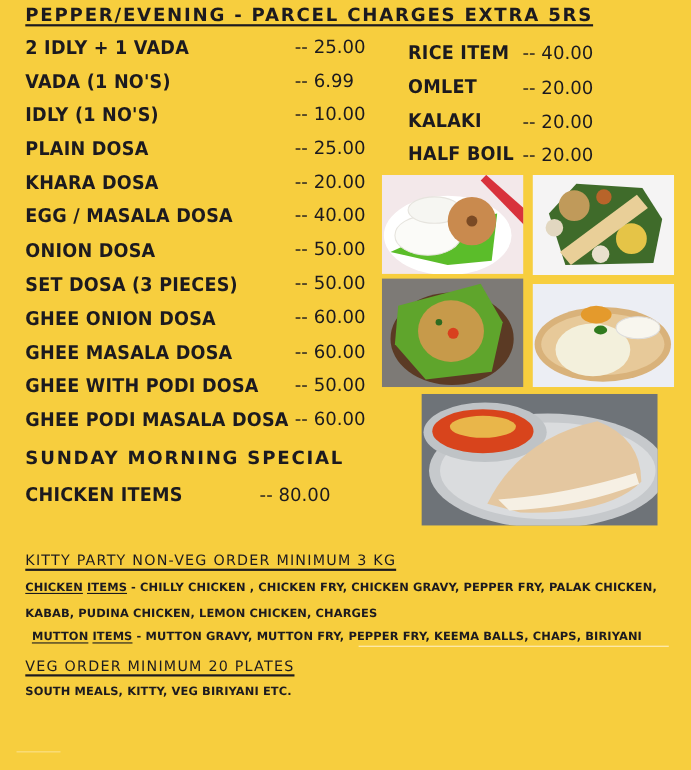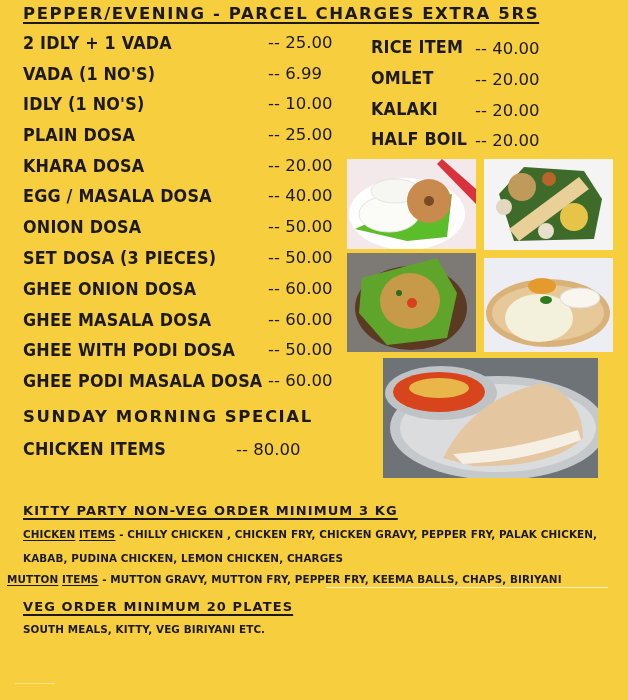--- a/index.html
+++ b/index.html
@@ -21,21 +21,21 @@
     transform: scaleY(1.08); transform-origin: left top;
   }
   .price {
     font-size: 16.5px; font-weight: normal; white-space: nowrap;
   }
   .sec {
     font-size: 16.5px; font-weight: bold; letter-spacing: 1.6px; white-space: nowrap;
     text-underline-offset: 3px; text-decoration-thickness: 2px;
   }
   .sec2 {
-    font-size: 13px; font-weight: bold; letter-spacing: 1.1px; white-space: nowrap;
+    font-size: 13px; font-weight: normal; letter-spacing: 1.1px; white-space: nowrap;
     text-decoration: underline; text-underline-offset: 3px; text-decoration-thickness: 2px;
   }
   .small {
     font-size: 10.4px; font-weight: bold; white-space: nowrap; letter-spacing: 0.1px;
   }
   .small u { text-underline-offset: 2px; }
   .photo { position: absolute; overflow: hidden; }
   .photo svg { display: block; width: 100%; height: 100%; }
   .hline { position: absolute; height: 1px; background: #fff6d8; opacity: .85; }
 </style>
@@ -157,21 +157,21 @@
     <path d="M70 96 Q130 92 195 72 L198 82 Q140 104 80 106 Z" fill="#f6f0e4"></path>
   </svg>
 </div>
 
 <div class="abs sec2" style="left:23px;top:503px">KITTY PARTY NON-VEG ORDER MINIMUM 3 KG</div>
 <div class="abs small" style="left:23px;top:528px">
   <u>CHICKEN</u>
   <u>ITEMS</u><span> - CHILLY CHICKEN , CHICKEN FRY, CHICKEN GRAVY, PEPPER FRY, PALAK CHICKEN,</span>
 </div>
 <div class="abs small" style="left:23px;top:552px">KABAB,  PUDINA CHICKEN, LEMON CHICKEN, CHARGES</div>
-<div class="abs small" style="left:7px;top:573px">
+<div class="abs small" style="left:29px;top:573px">
   <u>MUTTON</u>
   <u>ITEMS</u><span> - MUTTON GRAVY, MUTTON FRY, PEPPER FRY, KEEMA BALLS, CHAPS, BIRIYANI</span>
 </div>
 <div class="hline" style="left:326px;top:587px;width:282px"></div>
 
 <div class="abs sec2" style="left:23px;top:599px">VEG ORDER MINIMUM 20 PLATES</div>
 <div class="abs small" style="left:23px;top:623px">SOUTH MEALS, KITTY, VEG BIRIYANI ETC.</div>
 
 <div class="hline" style="left:15px;top:683px;width:40px;opacity:.5"></div>
 

